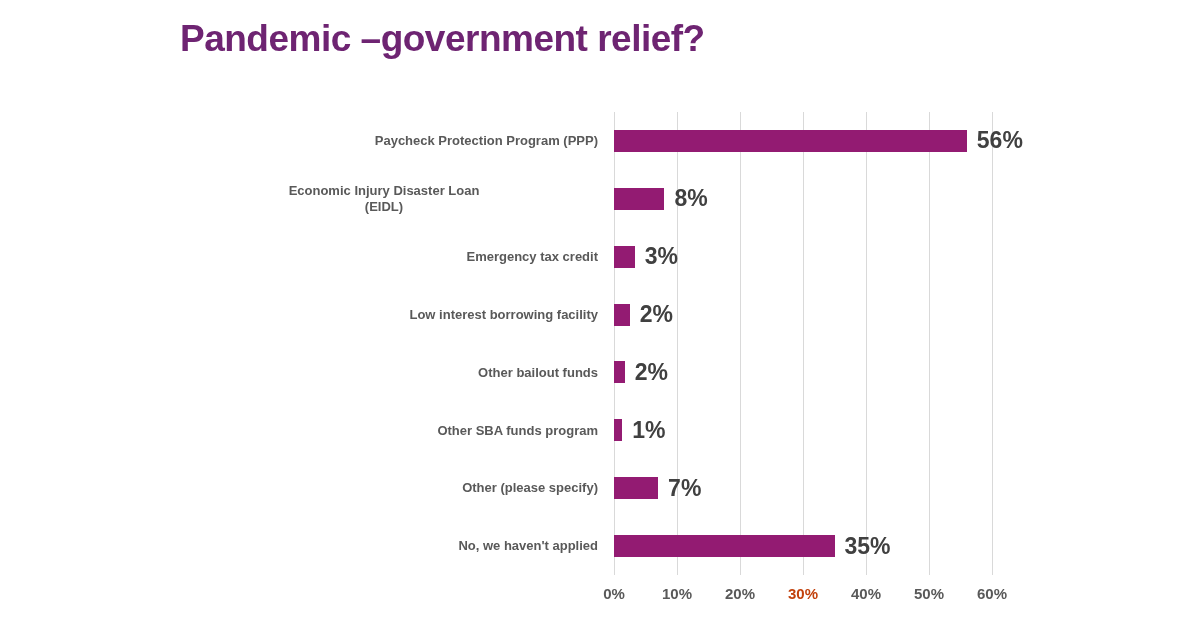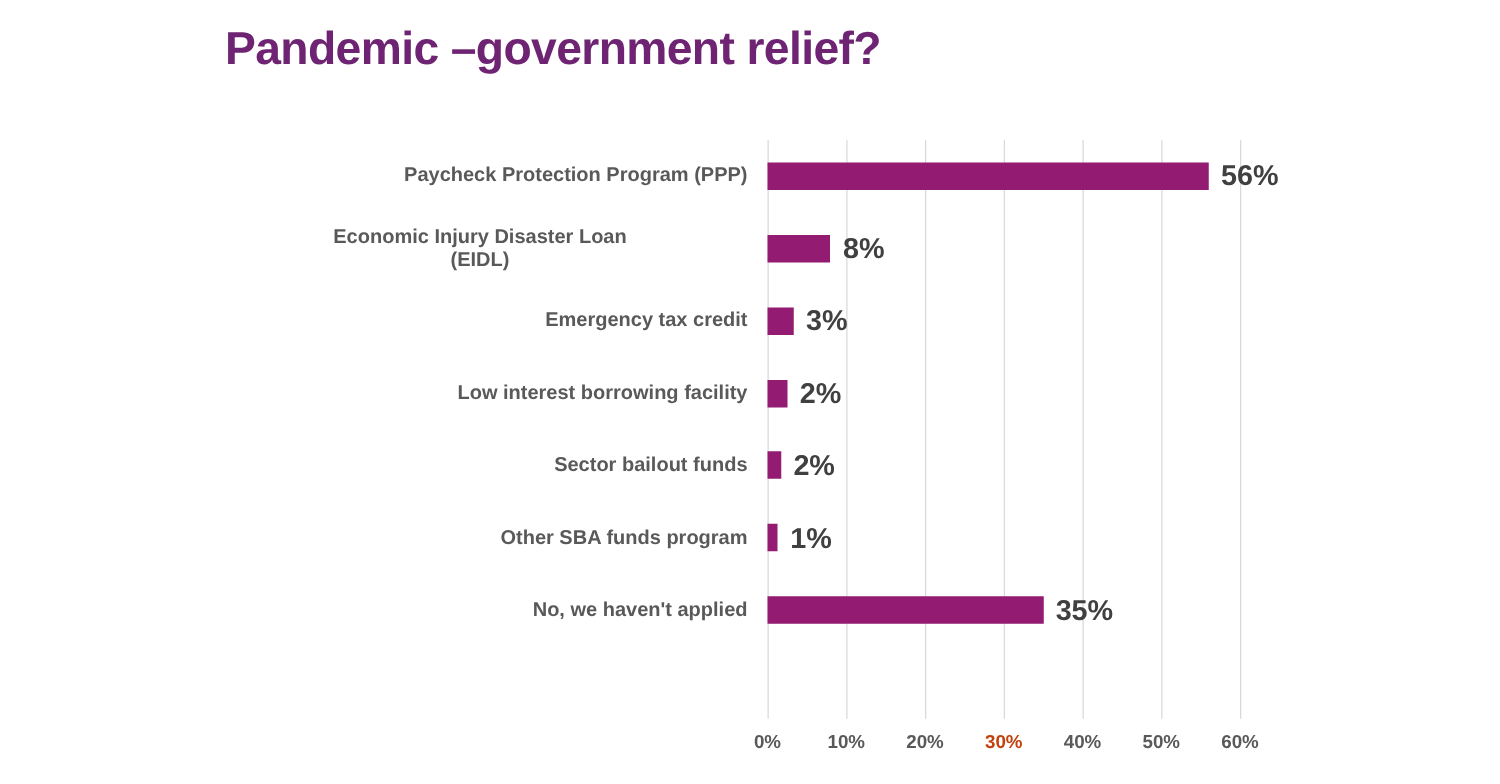--- a/index.html
+++ b/index.html
@@ -54,21 +54,21 @@
   .bar-row {
     display: flex;
     align-items: center;
     height: 57.875px;
     width: 920px;
   }
   .category-label {
     width: 444px;
     padding-right: 16px;
     text-align: right;
-    font-size: 16px;
+    font-size: 13px;
     font-weight: 700;
     line-height: 1.2;
     white-space: pre-line;
     flex: 0 0 auto;
   }
   .bar-area {
     flex: 1 1 auto;
     display: flex;
     align-items: center;
     height: 100%;
@@ -140,31 +140,38 @@
           </div>
         </div>
         <div class="bar-row">
           <div class="category-label" style="color: rgb(89, 89, 89);">Low interest borrowing facility</div>
           <div class="bar-area">
             <div class="bar" style="width: 15.75px; background: rgb(147, 27, 114);"></div>
             <span class="value-label" style="color: rgb(64, 64, 64);">2%</span>
           </div>
         </div>
         <div class="bar-row">
-          <div class="category-label" style="color: rgb(89, 89, 89);">Sector bailout funds</div>
+          <div class="category-label" style="color: rgb(89, 89, 89);">Other bailout funds</div>
           <div class="bar-area">
             <div class="bar" style="width: 10.71px; background: rgb(147, 27, 114);"></div>
             <span class="value-label" style="color: rgb(64, 64, 64);">2%</span>
           </div>
         </div>
         <div class="bar-row">
           <div class="category-label" style="color: rgb(89, 89, 89);">Other SBA funds program</div>
           <div class="bar-area">
             <div class="bar" style="width: 8.19px; background: rgb(147, 27, 114);"></div>
             <span class="value-label" style="color: rgb(64, 64, 64);">1%</span>
+          </div>
+        </div>
+        <div class="bar-row">
+          <div class="category-label" style="color: rgb(89, 89, 89);">Other (please specify)</div>
+          <div class="bar-area">
+            <div class="bar" style="width: 44.1px; background: rgb(147, 27, 114);"></div>
+            <span class="value-label" style="color: rgb(64, 64, 64);">7%</span>
           </div>
         </div>
         <div class="bar-row">
           <div class="category-label" style="color: rgb(89, 89, 89);">No, we haven't applied</div>
           <div class="bar-area">
             <div class="bar" style="width: 220.5px; background: rgb(147, 27, 114);"></div>
             <span class="value-label" style="color: rgb(64, 64, 64);">35%</span>
           </div>
         </div>
       </div>

